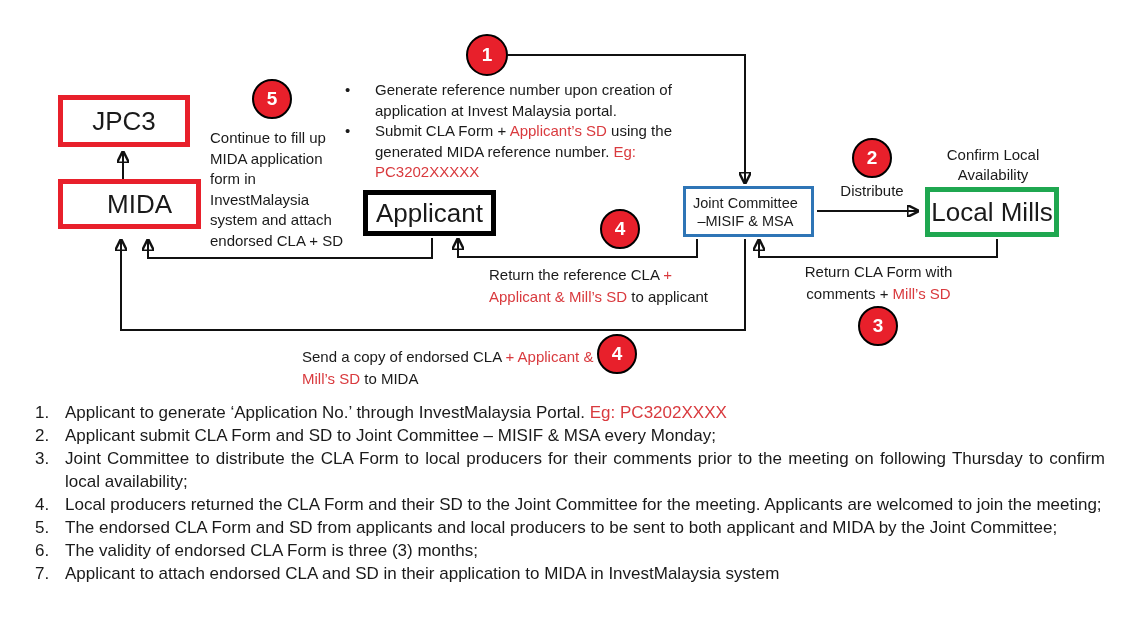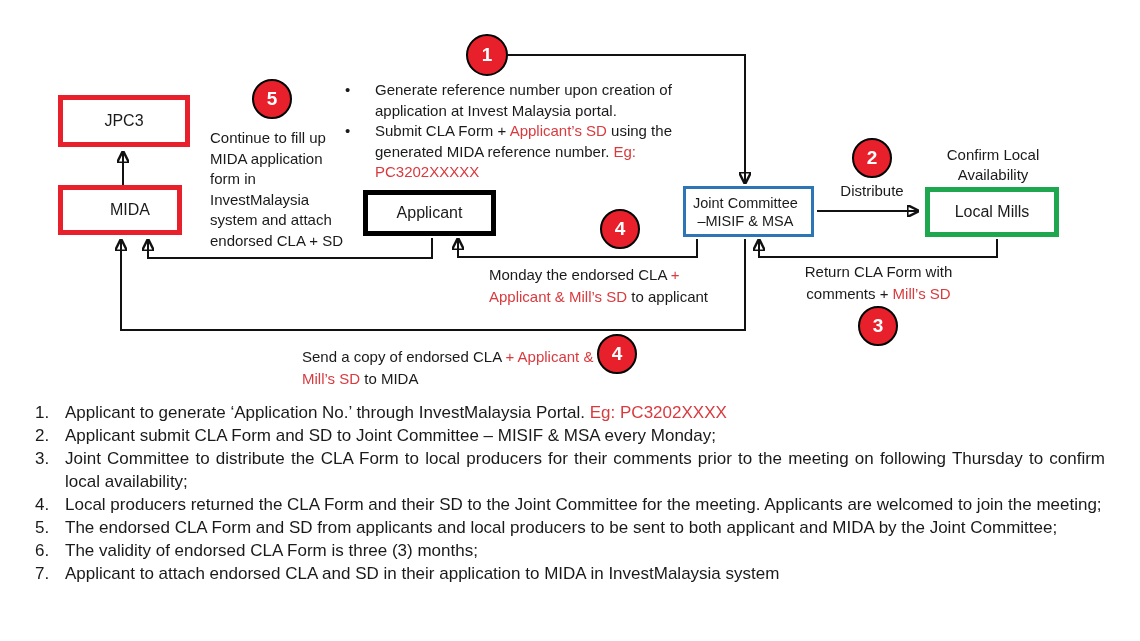--- a/index.html
+++ b/index.html
@@ -11,21 +11,21 @@
   .prewrap{white-space:pre-line;}
   .red{color:var(--text-red,#D93A3E);}
   
   .title-bar{
     left:55px;top:18px;width:300px;height:45px;background:var(--shape-red,#E8202B);
     display:flex;align-items:center;justify-content:center;
     color:#fff;font-weight:bold;font-size:26px;letter-spacing:.2px;
   }
   
   .ebox{background:#fff;display:flex;align-items:center;justify-content:center;
-        box-sizing:border-box;font-size:16px;text-align:center;}
+        box-sizing:border-box;font-size:26px;text-align:center;}
   .b-jpc3,.b-mida{border:5px solid var(--shape-red,#E8202B);}
   .b-applicant{border:5px solid #000;}
   .b-jc{border:3px solid var(--blue,#2E75B6);font-size:14.5px;line-height:18px;
         justify-content:flex-start;text-align:center;padding-left:7px;}
   .b-mills{border:5px solid var(--green,#1FA750);}
   
   .badge{
     background:var(--shape-red,#E8202B);border:2.5px solid #000;border-radius:50%;
     box-sizing:border-box;display:flex;align-items:center;justify-content:center;
     color:#fff;font-weight:bold;font-size:19px;
@@ -62,21 +62,21 @@
     <path d="M508,55 L745,55 L745,182" marker-end="url(#ah)"></path>
     <path d="M817,211 L917,211" marker-end="url(#ah)"></path>
     <path d="M997,239 L997,257 L759,257 L759,241" marker-end="url(#ah)"></path>
     <path d="M697,239 L697,257 L458,257 L458,240" marker-end="url(#ah)"></path>
     <path d="M432,238 L432,258 L148,258 L148,241" marker-end="url(#ah)"></path>
     <path d="M745,239 L745,330 L121,330 L121,241" marker-end="url(#ah)"></path>
   </svg>
 
 
   <div class="abs ebox b-jpc3" style="left:58px;top:95px;width:132px;height:52px;">JPC3</div>
-  <div class="abs ebox b-mida" style="left:58px;top:185px;width:124px;height:50px;padding-left:20px;">MIDA</div>
+  <div class="abs ebox b-mida" style="left:58px;top:179px;width:143px;height:50px;padding-left:20px;">MIDA</div>
   <div class="abs ebox b-applicant" style="left:363px;top:190px;width:133px;height:46px;">Applicant</div>
   <div class="abs ebox b-jc prewrap" style="left:683px;top:186px;width:131px;height:51px;">Joint Committee
 –MISIF &amp; MSA</div>
   <div class="abs ebox b-mills" style="left:925px;top:187px;width:134px;height:50px;">Local Mills</div>
 
   <div class="abs badge" style="left:466px;top:34px;width:42px;height:42px;">1</div>
   <div class="abs badge" style="left:852px;top:138px;width:40px;height:40px;">2</div>
   <div class="abs badge" style="left:858px;top:306px;width:40px;height:40px;">3</div>
   <div class="abs badge" style="left:600px;top:209px;width:40px;height:40px;">4</div>
   <div class="abs badge" style="left:597px;top:334px;width:40px;height:40px;">4</div>
@@ -104,21 +104,21 @@
 endorsed CLA + SD</div>
 
   <div class="abs note center" style="left:828px;top:181px;width:88px;">Distribute</div>
 
   <div class="abs note center prewrap" style="left:928px;top:145px;width:130px;line-height:19.5px;">Confirm Local
 Availability</div>
 
   <div class="abs note center prewrap" style="left:786px;top:261px;width:185px;line-height:21.5px;"><span>Return CLA Form with
 comments + </span><span class="red">Mill’s SD</span></div>
 
-  <div class="abs note prewrap" style="left:489px;top:264px;width:255px;line-height:21.5px;"><span>Monday the endorsed CLA </span><span class="red">+
+  <div class="abs note prewrap" style="left:489px;top:264px;width:255px;line-height:21.5px;"><span>Return the reference CLA </span><span class="red">+
 Applicant &amp; Mill’s SD</span><span> to applicant</span></div>
 
   <div class="abs note prewrap" style="left:302px;top:346px;width:330px;line-height:21.5px;"><span>Send a copy of endorsed CLA </span><span class="red">+ Applicant &amp;
 Mill’s SD</span><span> to MIDA</span></div>
 
   <div class="abs plist">
     <div class="plist-row">
       <span class="plist-num">1.</span>
       <span class="plist-text"><span>Applicant to generate ‘Application No.’ through InvestMalaysia Portal. </span><span class="red">Eg: PC3202XXXX</span></span>
     </div>

